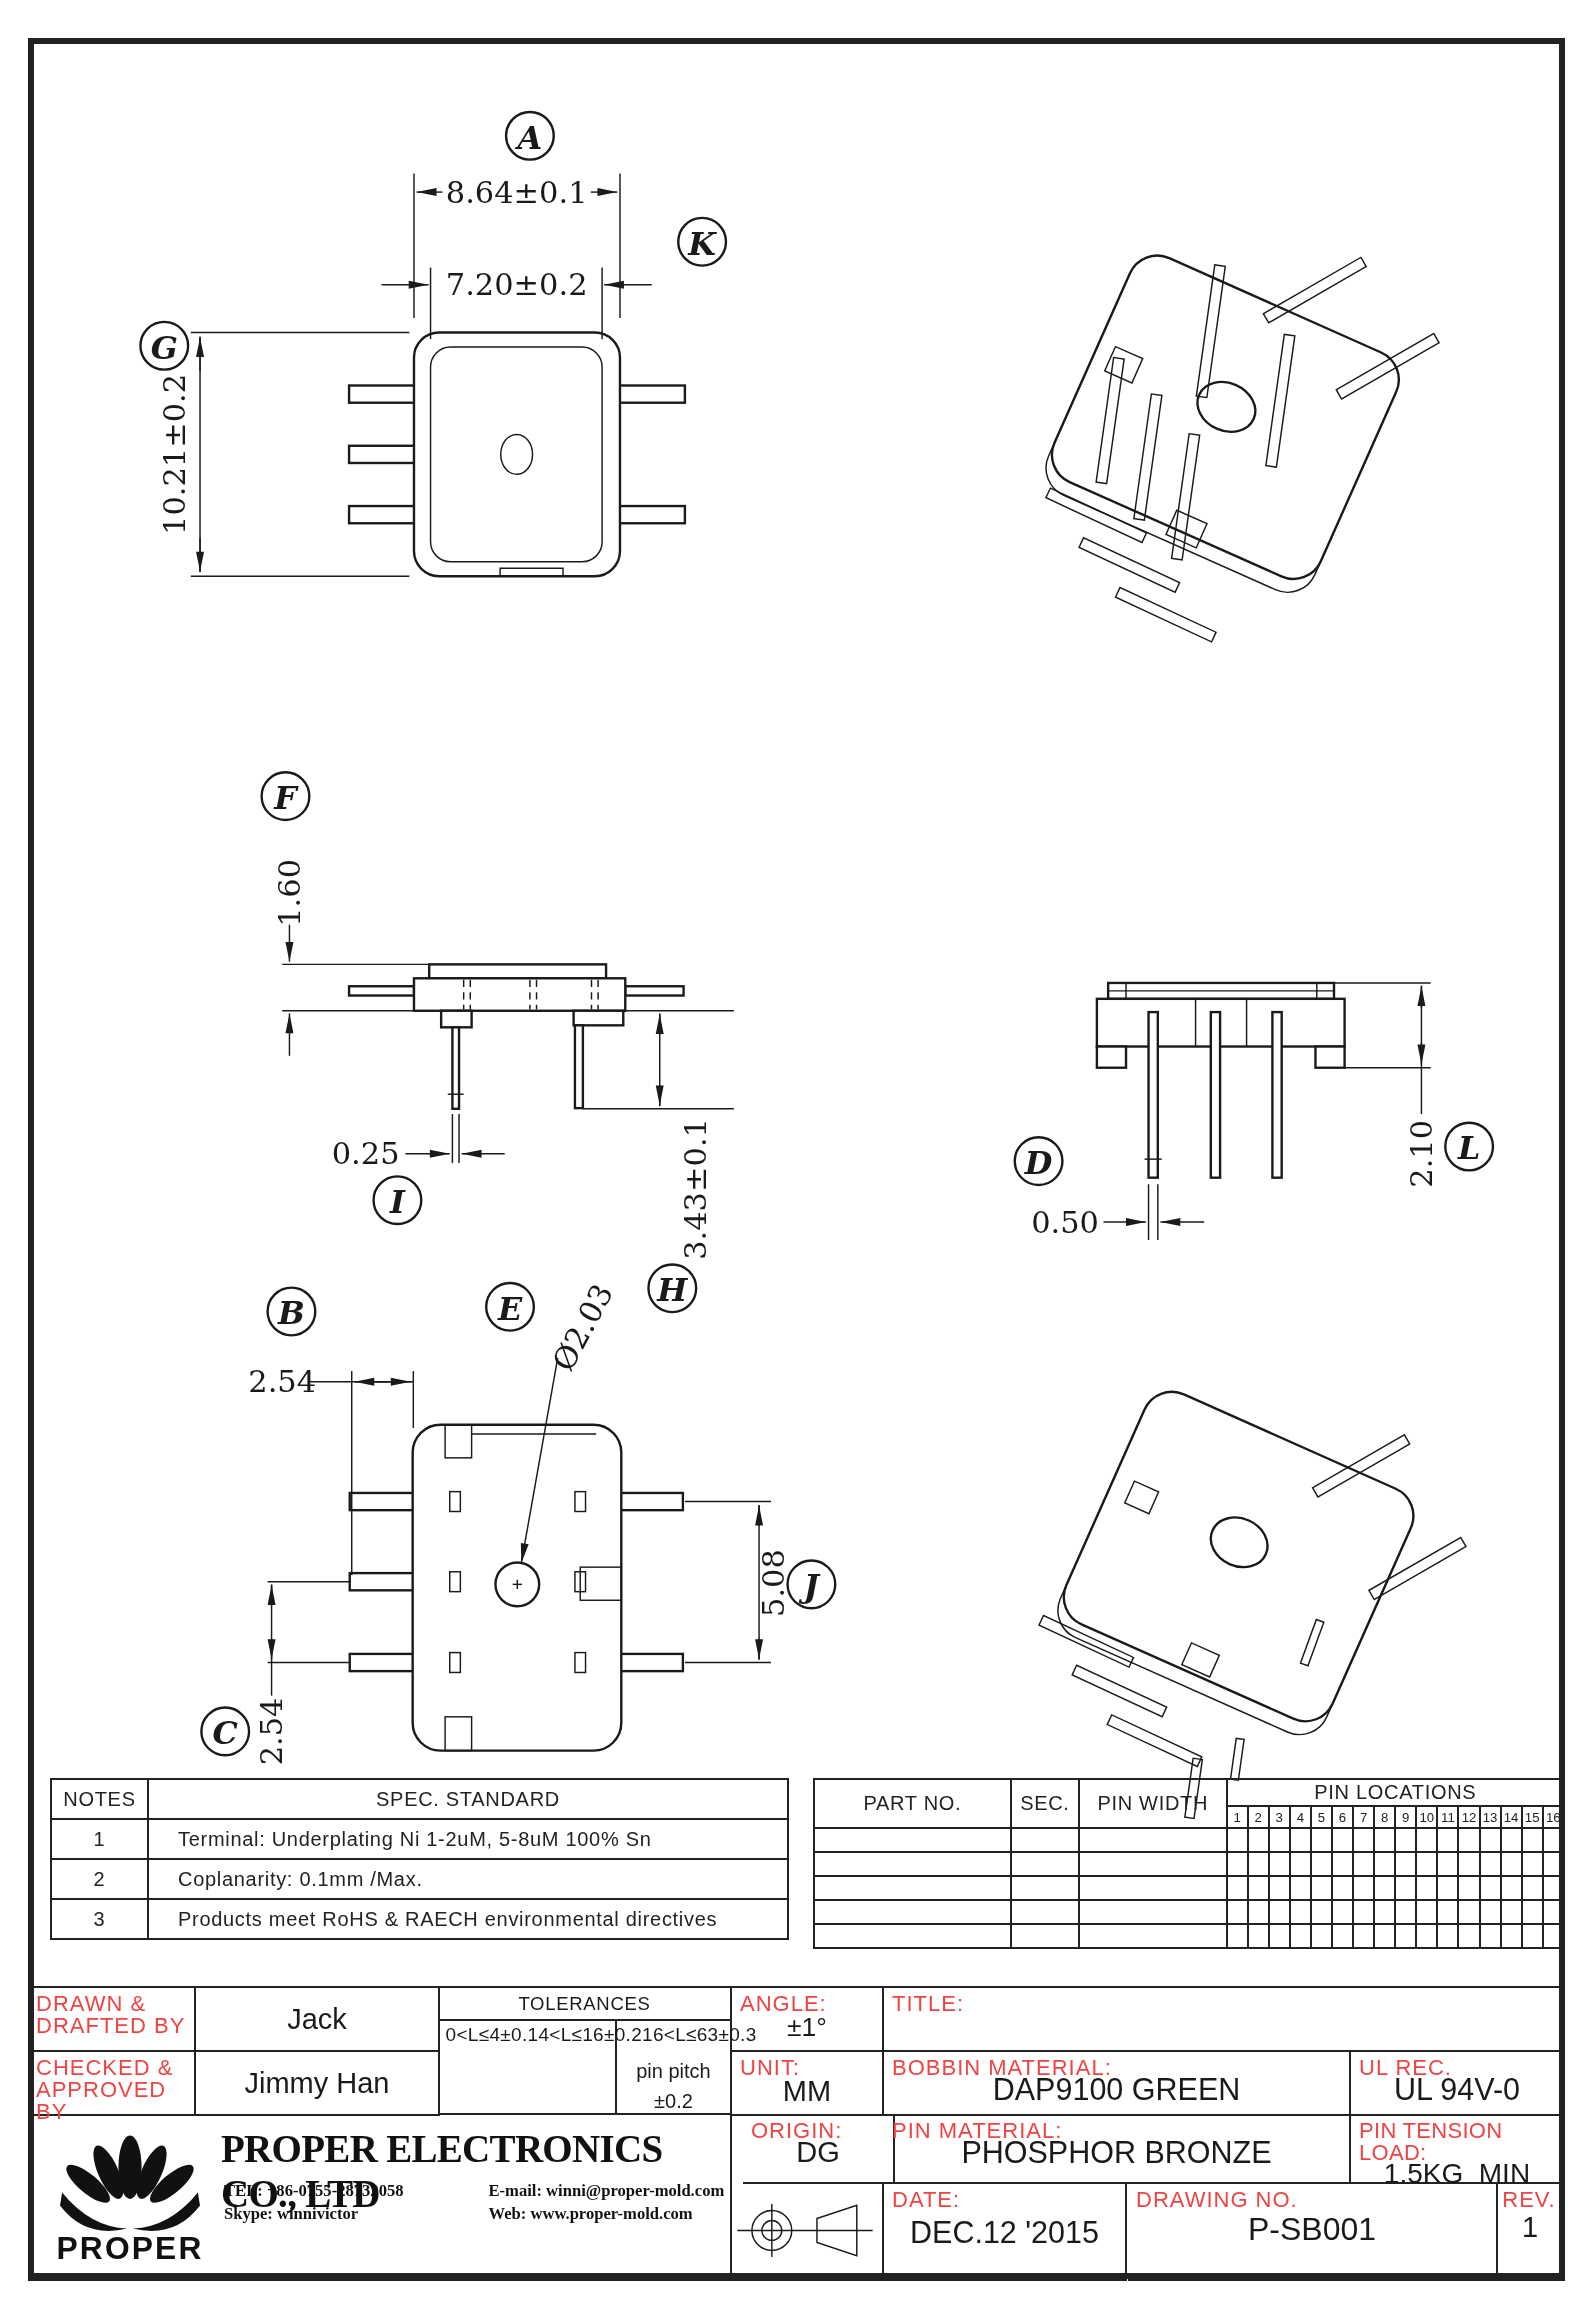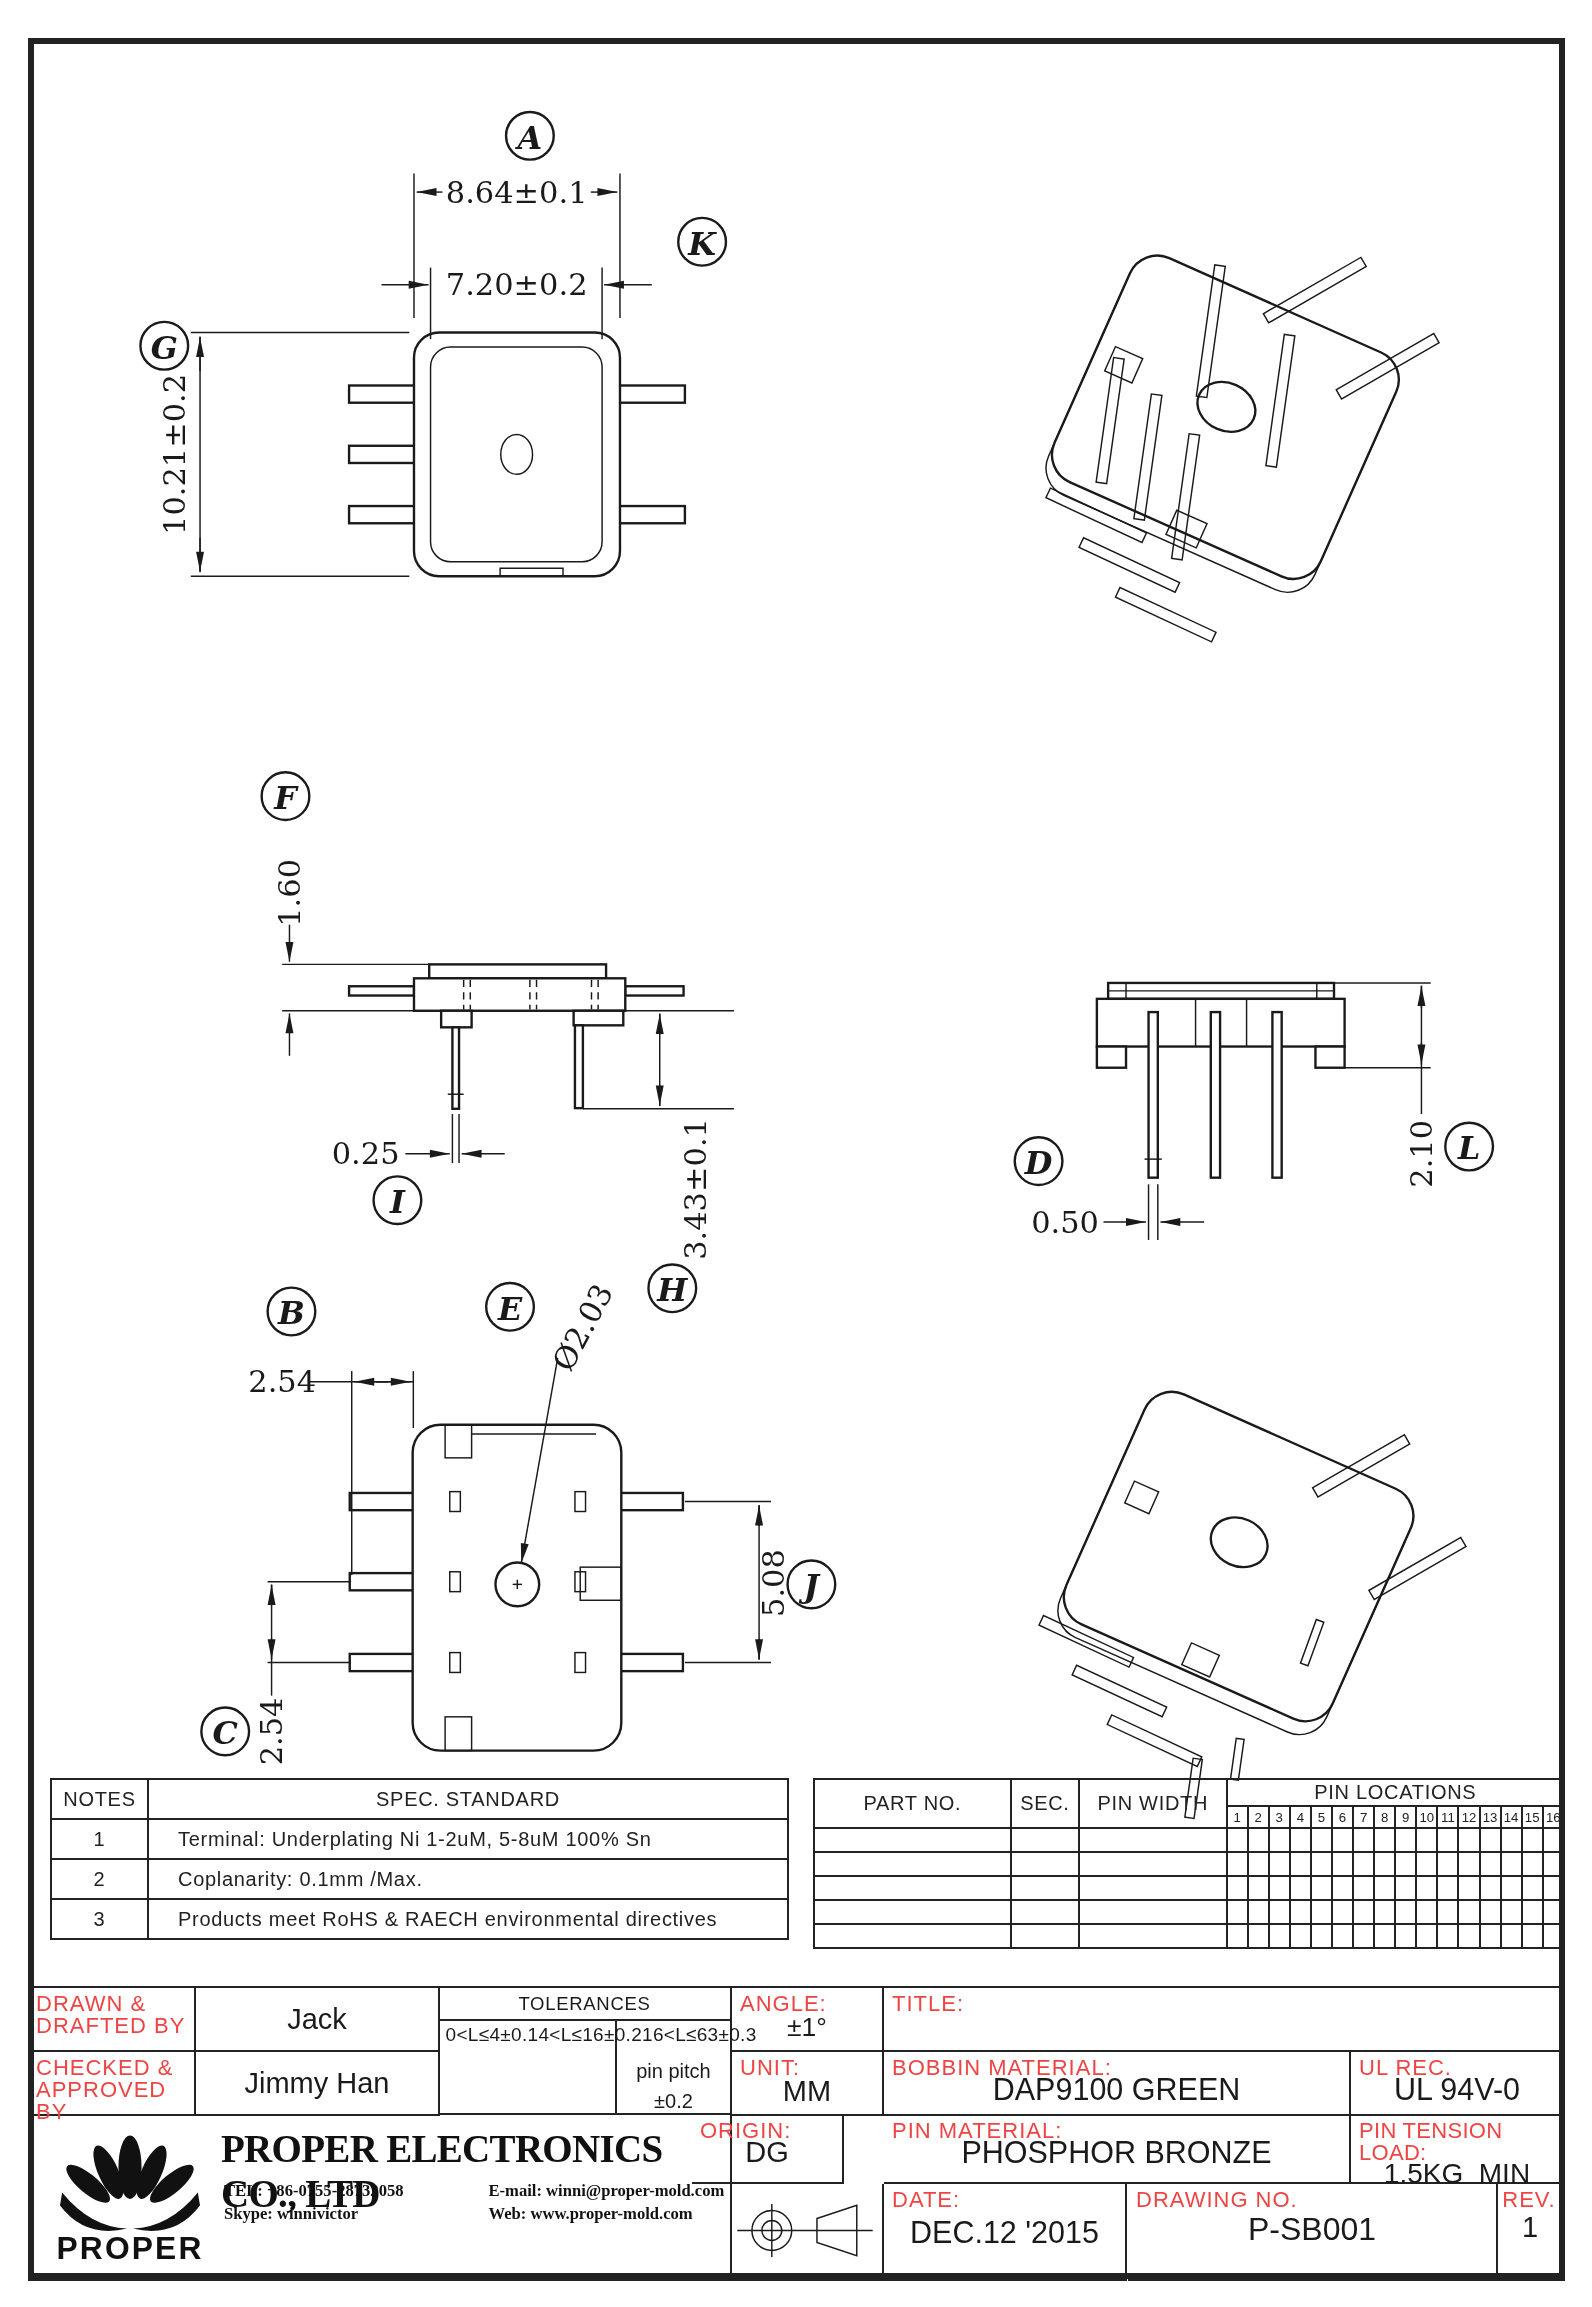--- a/index.html
+++ b/index.html
@@ -533,21 +533,21 @@
       </svg>
       <div class="cname">PROPER ELECTRONICS CO., LTD</div>
       <div class="contacts">
         <span>TEL: +86-0755-28732058</span>
         <span>E-mail: winni@proper-mold.com</span>
         <span>Skype: winnivictor</span>
         <span>Web: www.proper-mold.com</span>
       </div>
     </div>
 
-    <div class="cell" style="left:664px;top:127px;width:152px;height:69px">
+    <div class="cell" style="left:715px;top:127px;width:152px;height:69px">
       <div class="cl">ORIGIN:</div>
       <div class="cv" style="font-size:29px;margin-top:-5.3px">DG</div>
     </div>
     <div class="cell" style="left:856px;top:127px;width:467px;height:69px">
       <div class="cl">PIN MATERIAL:</div>
       <div class="cv" style="font-size:30.5px;margin-top:-6.6px">PHOSPHOR BRONZE</div>
     </div>
     <div class="cell" style="left:1323px;top:127px;width:214px;height:69px">
       <div class="cl" style="letter-spacing:0.3px">PIN TENSION LOAD:</div>
       <div class="cv pre" style="font-size:28px;margin-top:-5.3px">1.5KG  MIN</div>

